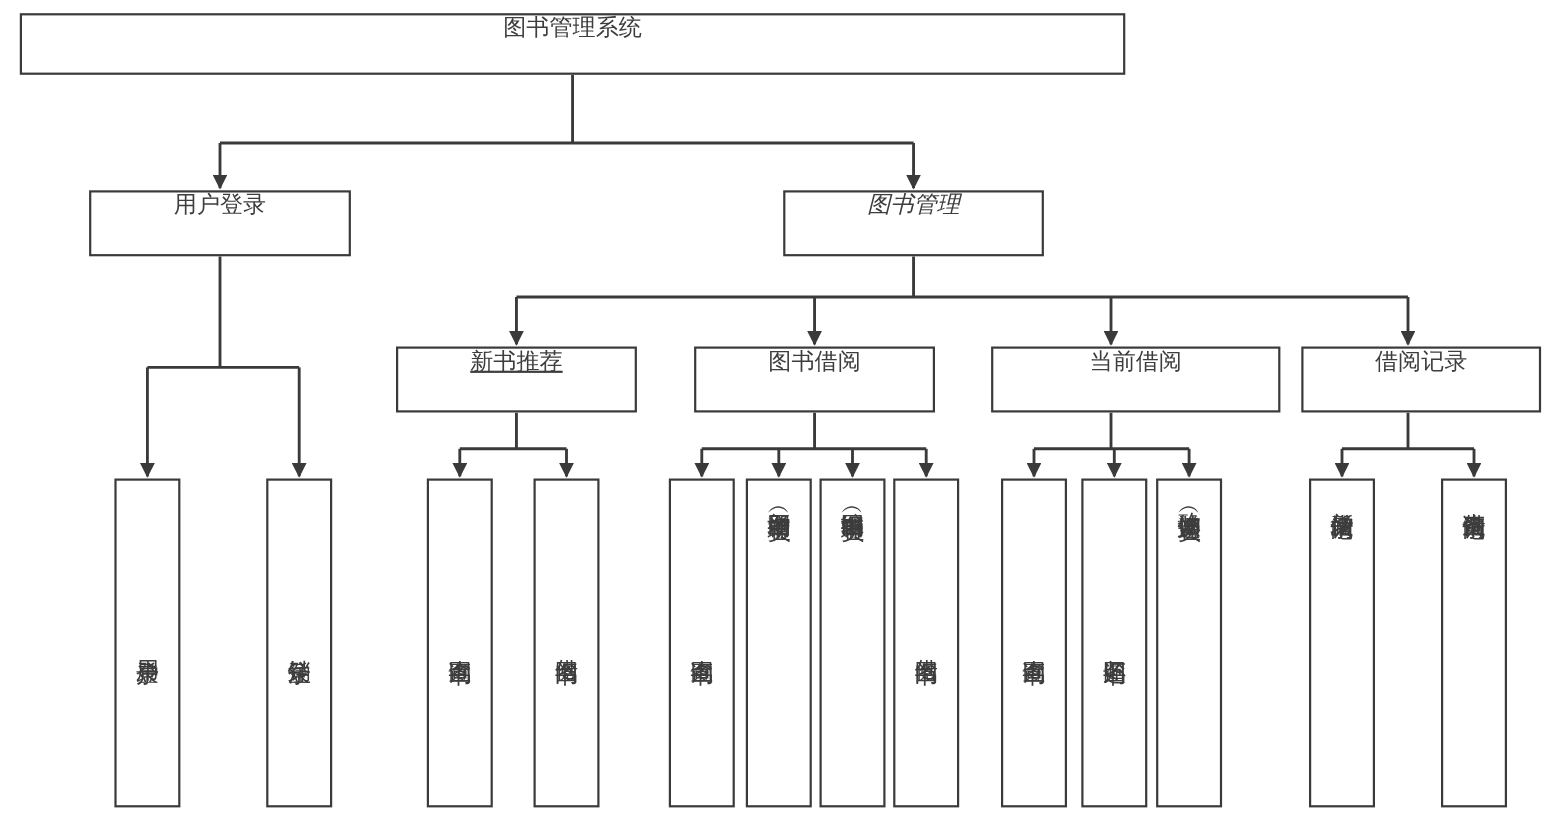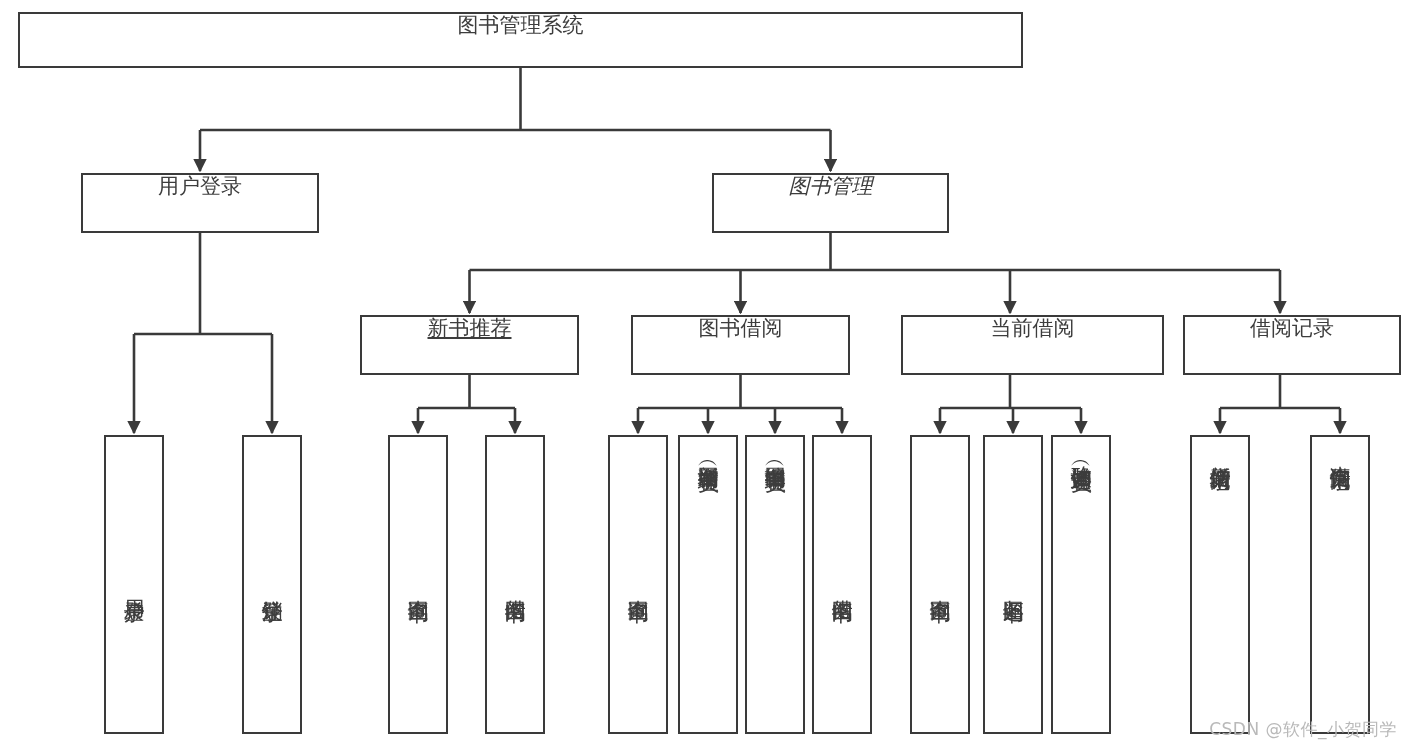--- a/index.html
+++ b/index.html
@@ -182,14 +182,13 @@
         <span class="label">确认归还（管理员）</span>
       </div>
       <div class="node v leaf tall" style="left: 1190px; top: 435px; width: 60px; height: 299px;">
         <span class="label">新增借阅记录</span>
       </div>
       <div class="node v leaf tall" style="left: 1310px; top: 435px; width: 60px; height: 299px;">
         <span class="label">查询借阅记录</span>
       </div>
     </div>
 
-  <div class="watermark">CSDN @软件_小贺同学</div>
 </div>
 
 </body></html>

